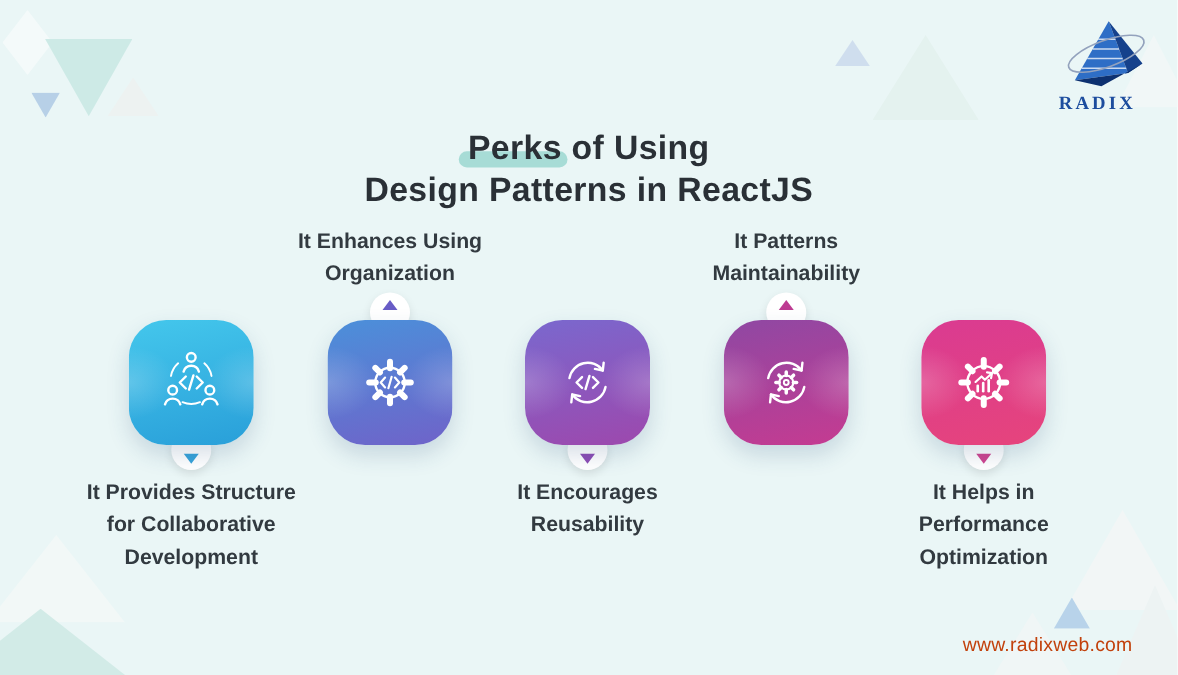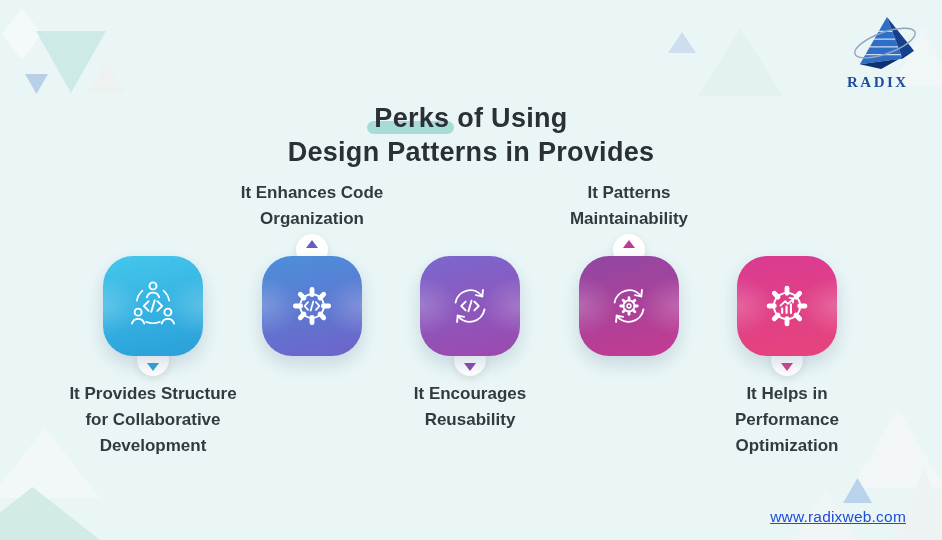--- a/index.html
+++ b/index.html
@@ -60,21 +60,21 @@
   .card-label {
     position:absolute; width:240px; margin-left:-120px; z-index:4;
     text-align:center; white-space:pre-line;
     font-size:17px; line-height:26px; font-weight:600; color:#323a40;
   }
   .card-label.top    { top:180px; }
   .card-label.bottom { top:381px; }
 
   .footer {
     position:absolute; top:508px; right:36px; z-index:5;
-    font-size:15.5px; color:#1d4ed8; letter-spacing:.2px;text-decoration:underline;
+    font-size:15.5px; color:#c2410c; letter-spacing:.2px;
   }
 
   .icon-svg { width:56px; height:56px; display:block; }
 </style>
 </head>
 <body>
 
 <div class="canvas" style="background: rgb(234, 246, 246); --hl: #a7dcd6;">
 
   <div class="diamond" style="left:2px;top:8px;width:40px;height:52px;background:#f4fafa;"></div>
@@ -86,21 +86,21 @@
   <div class="tri up" style="left:893px;top:28px;width:60px;height:58px;background:#f1f7f7;"></div>
   <div class="tri up" style="left:-10px;top:428px;width:110px;height:70px;background:#f2f8f7;"></div>
   <div class="tri up" style="left:-35px;top:487px;width:135px;height:53px;background:#d2ebe7;"></div>
   <div class="tri up" style="left:852px;top:408px;width:92px;height:80px;background:#f2f6f6;"></div>
   <div class="tri up" style="left:893px;top:468px;width:62px;height:72px;background:#edf3f3;"></div>
   <div class="tri up" style="left:843px;top:478px;width:29px;height:25px;background:#b8d3ea;"></div>
   <div class="tri up" style="left:795px;top:490px;width:62px;height:50px;background:#f0f6f6;"></div>
 
   <div class="title">
     <span class="hl-word">Perks</span><span> of Using</span><br>
-    <span>Design Patterns in Provides</span>
+    <span>Design Patterns in ReactJS</span>
   </div>
 
   <div class="logo">
     <svg class="logo-mark" width="76" height="58" viewBox="0 0 76 60">
       <polygon points="40,3 12,52 56,46" fill="#2e6ec6"></polygon>
       <polygon points="40,3 56,46 68,38" fill="#15418c"></polygon>
       <polygon points="12,52 56,46 68,38 34,57" fill="#0d3170"></polygon>
       <g stroke="rgba(255,255,255,0.75)" stroke-width="1.3">
         <line x1="31.4" y1="18" x2="45.6" y2="18"></line>
         <line x1="26.8" y1="26" x2="48.6" y2="26"></line>
@@ -156,21 +156,21 @@
             <line x1="18.6" y1="45.4" x2="22.8" y2="41.2"></line>
         </g>
         <circle cx="32" cy="32" r="13.5"></circle>
         <g stroke-width="2">
           <polyline points="27.5,27.5 23.5,32 27.5,36.5"></polyline>
           <polyline points="36.5,27.5 40.5,32 36.5,36.5"></polyline>
           <line x1="33.5" y1="26.8" x2="30.5" y2="37.2"></line>
         </g>
       </svg>
     </div>
-    <div class="card-label top">It Enhances Code
+    <div class="card-label top">It Enhances Using
 Organization</div>
   </div>
 
   <div class="column" style="left: 470px; --g-from: #7a68ce; --g-to: #9d48ad; --ptr: #8d4cb5;">
     <div class="pointer-circle down">
         <div class="ptr"></div>
       </div>
     <div class="tile">
       <svg class="icon-svg" viewBox="0 0 64 64" fill="none" stroke="#ffffff" stroke-width="2.2" stroke-linecap="round" stroke-linejoin="round">
         <path d="M15.5,28 A17,17 0 0 1 46,21"></path>

